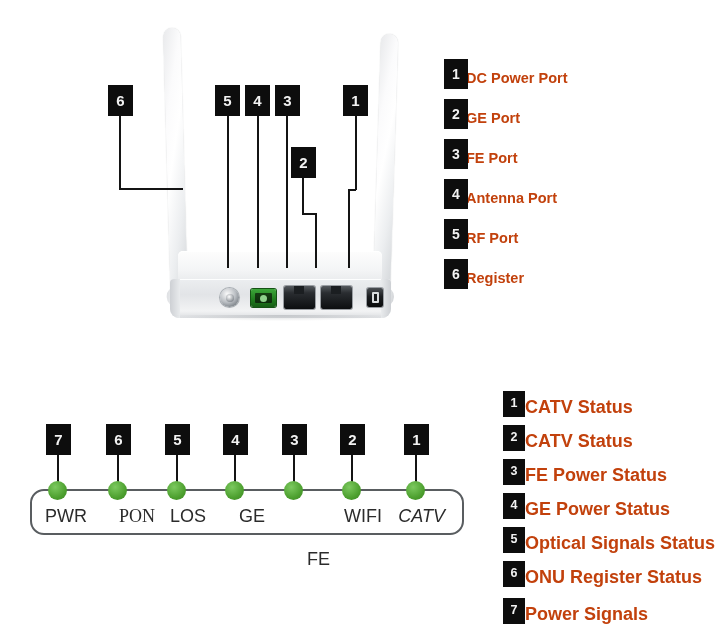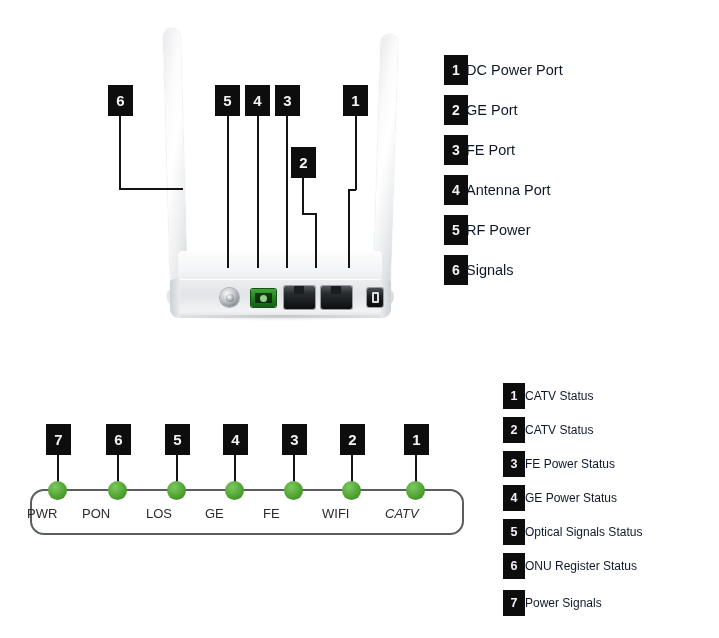--- a/index.html
+++ b/index.html
@@ -102,42 +102,42 @@
     background:linear-gradient(180deg,#4a4e52,#1b1d20 45%,#0a0b0c);
     box-shadow:0 0 0 1px #9a9ea3;}
   #port-dc i{position:absolute;left:4.5px;top:4px;width:7px;height:11px;border-radius:1px;
     background:#d9dcde;}
   #port-dc i:after{content:"";position:absolute;left:2px;top:2px;width:3px;height:7px;
     background:#17191b;}
 
   
   .legend-row{position:absolute;display:flex;align-items:center;}
   .legend-row .lbl{
-    color:#0f172a;font-weight:400;white-space:nowrap;
+    color:#c2410c;font-weight:700;white-space:nowrap;margin-top:8px;
   }
   #legend-top .badge{width:24px;height:30px;font-size:14px;}
   #legend-top .lbl{font-size:14.5px;margin-left:22px;}
   #legend-bottom .badge{width:22px;height:26px;font-size:12.5px;}
-  #legend-bottom .lbl{font-size:12px;margin-left:22px;}
+  #legend-bottom .lbl{font-size:18px;margin-left:22px;}
 
   
   #led-panel{
     position:absolute;left:30px;top:489px;width:434px;height:46px;
     border:2px solid #595d60;border-radius:14px;
     box-sizing:border-box;
     background:#ffffff;
   }
   .led{
     position:absolute;width:19px;height:19px;border-radius:50%;
     background:radial-gradient(circle at 38% 32%,#7cc95f,#4c9f2e 62%,#3c8424);
     top:481px;
   }
   .led-label{
-    position:absolute;top:506px;font-size:13px;color:#2b2b2b;
-    text-align:left;width:60px;font-family:"Liberation Sans", sans-serif;
+    position:absolute;top:506px;font-size:18px;color:#2b2b2b;
+    text-align:right;width:60px;font-family:"Liberation Sans", sans-serif;
   }
 </style>
 </head>
 <body>
 
 <div class="stage">
 
   <div id="device">
     <div class="ant" id="ant-left">
       <div class="ant-foot"></div>
@@ -202,25 +202,25 @@
     <div class="legend-row" style="left:444px;top:142px;">
       <div class="badge">3</div>
       <div class="lbl">FE Port</div>
     </div>
     <div class="legend-row" style="left:444px;top:182px;">
       <div class="badge">4</div>
       <div class="lbl">Antenna Port</div>
     </div>
     <div class="legend-row" style="left:444px;top:222px;">
       <div class="badge">5</div>
-      <div class="lbl">RF Power</div>
+      <div class="lbl">RF Port</div>
     </div>
     <div class="legend-row" style="left:444px;top:262px;">
       <div class="badge">6</div>
-      <div class="lbl">Signals</div>
+      <div class="lbl">Register</div>
     </div>
   </div>
 
   <div class="badge cal" style="left:46px;top:424px;">7</div>
   <div class="lead v" style="left:57px;top:455px;height:33px;"></div>
 
   <div class="badge cal" style="left:106px;top:424px;">6</div>
   <div class="lead v" style="left:117px;top:455px;height:33px;"></div>
 
   <div class="badge cal" style="left:165px;top:424px;">5</div>
@@ -242,24 +242,24 @@
 
   <div class="led" style="left:48px;"></div>
   <div class="led" style="left:108px;"></div>
   <div class="led" style="left:167px;"></div>
   <div class="led" style="left:225px;"></div>
   <div class="led" style="left:284px;"></div>
   <div class="led" style="left:342px;"></div>
   <div class="led" style="left:406px;"></div>
 
   <div class="led-label" style="left:27px;">PWR</div>
-  <div class="led-label" style="left:82px;">PON</div>
+  <div class="led-label" style="left:95px;font-family:Liberation Serif, serif;">PON</div>
   <div class="led-label" style="left:146px;">LOS</div>
   <div class="led-label" style="left:205px;">GE</div>
-  <div class="led-label" style="left:263px;">FE</div>
+  <div class="led-label" style="left:270px;margin-top:43px;">FE</div>
   <div class="led-label" style="left:322px;">WIFI</div>
   <div class="led-label" style="left:385px;font-style:italic;">CATV</div>
 
   <div id="legend-bottom">
     <div class="legend-row" style="left:503px;top:389px;">
       <div class="badge">1</div>
       <div class="lbl">CATV Status</div>
     </div>
     <div class="legend-row" style="left:503px;top:423px;">
       <div class="badge">2</div>

